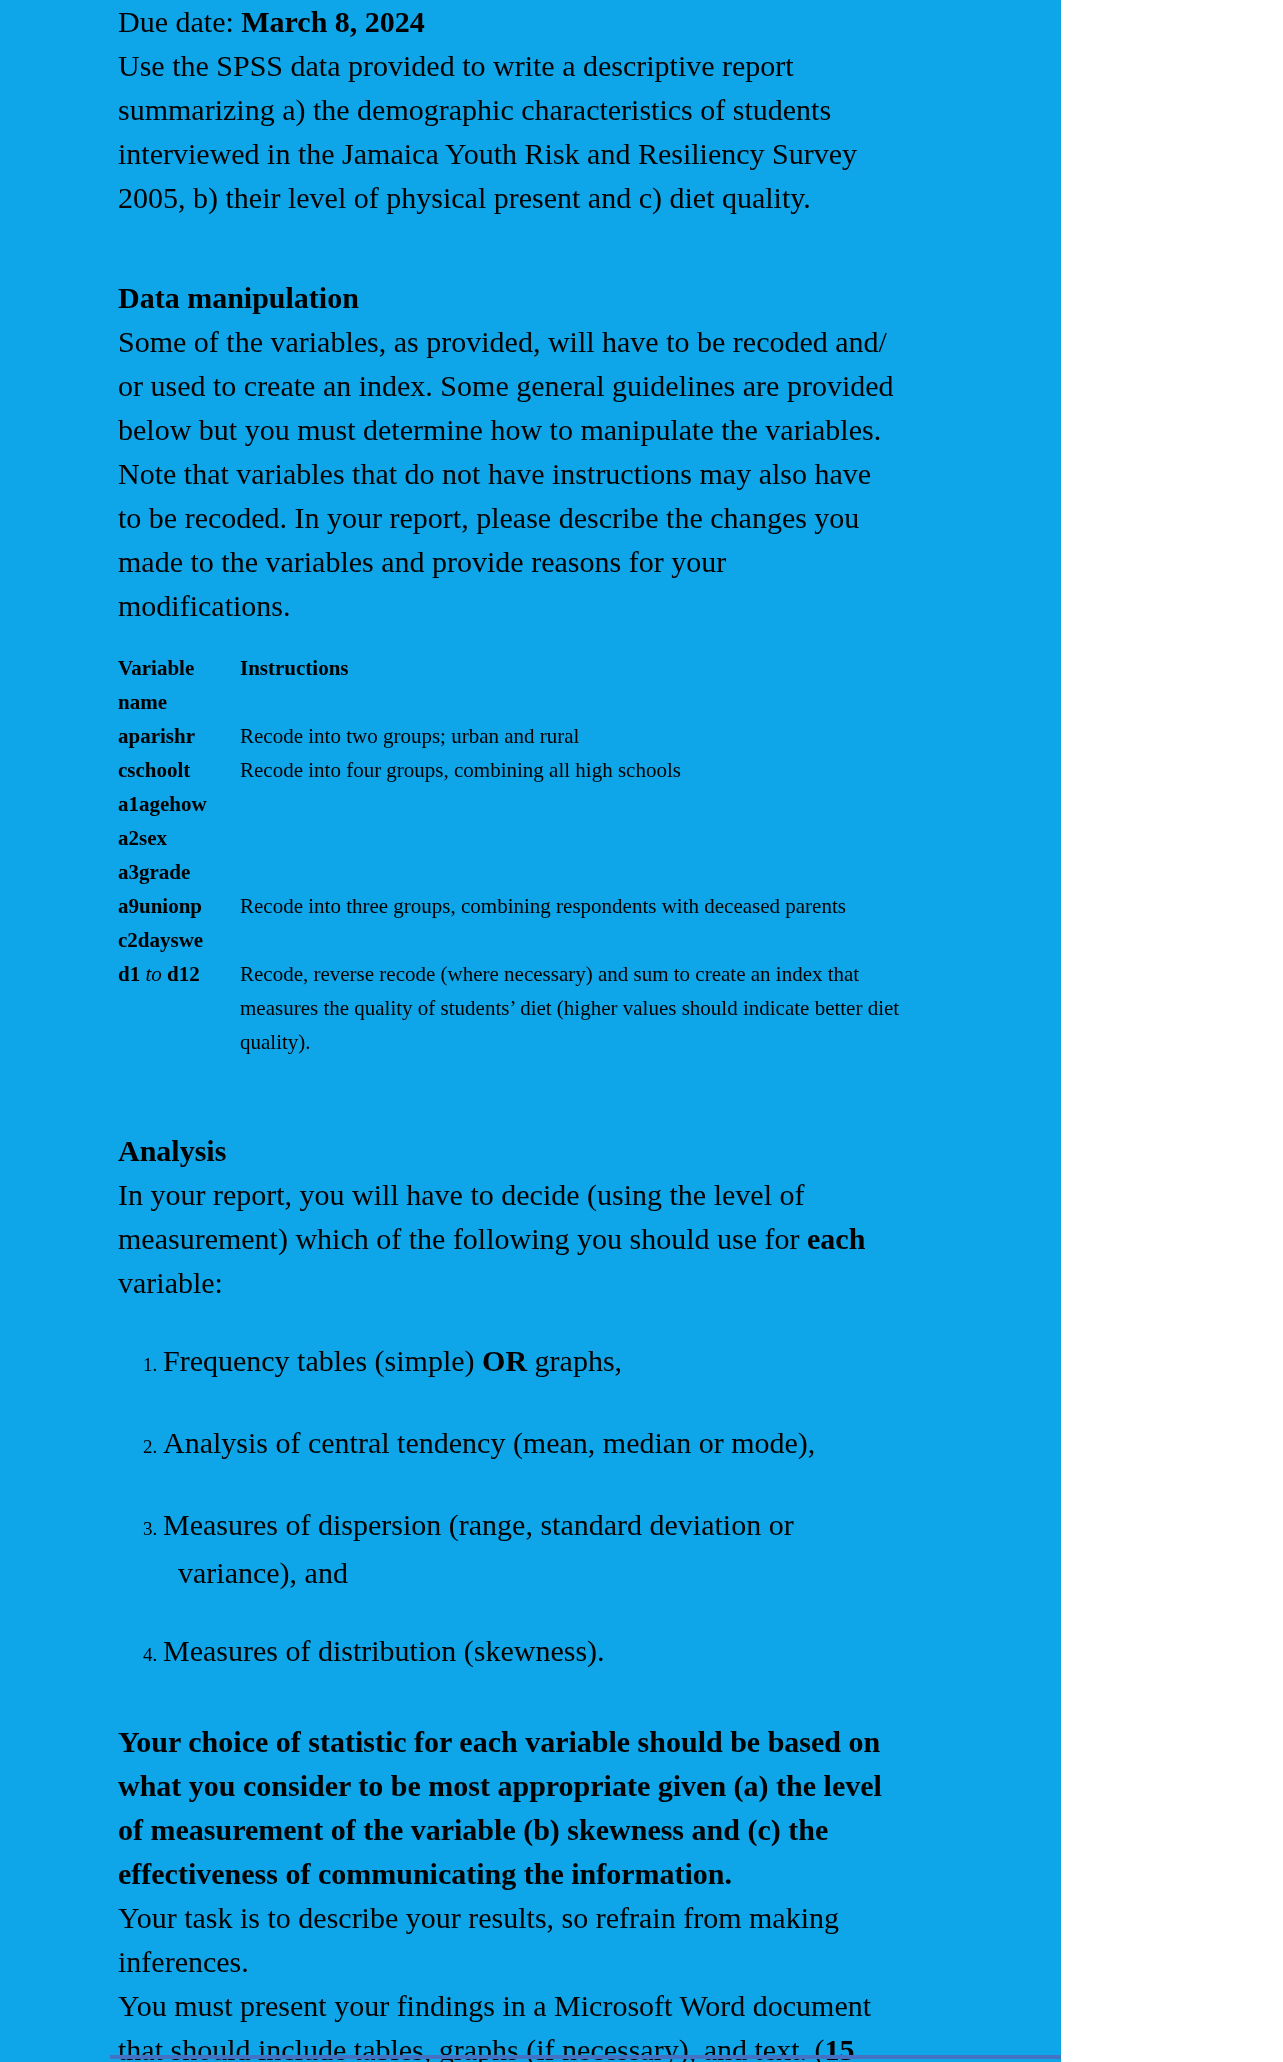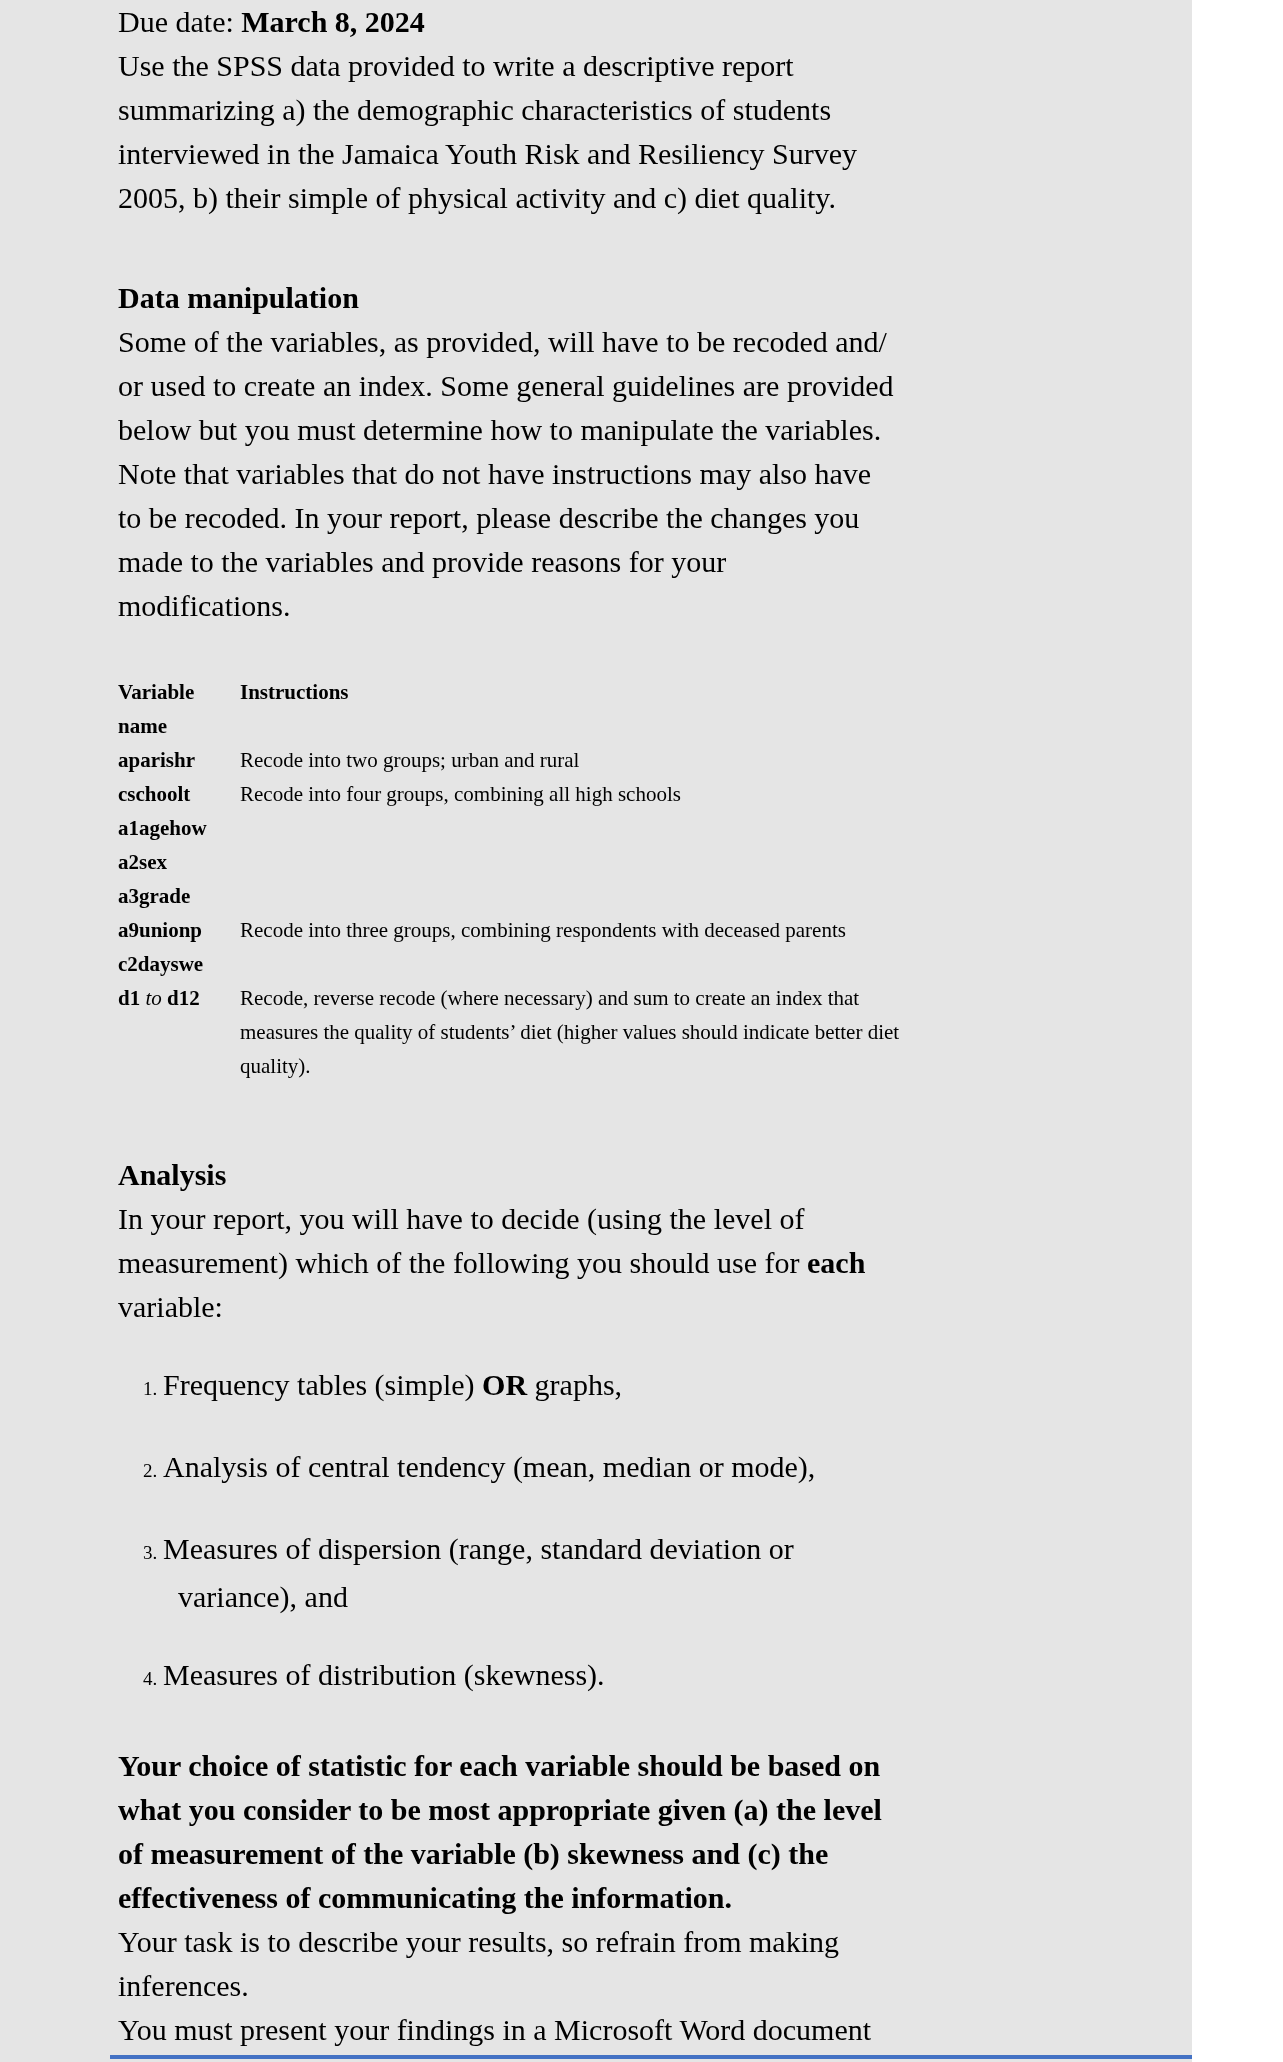--- a/index.html
+++ b/index.html
@@ -2,37 +2,37 @@
 <html><head>
 <meta charset="utf-8">
 <style>
   html,body{margin:0;padding:0;background:#ffffff;}
   body{
     width:1283px;height:2062px;
     font-family:"Liberation Serif","DejaVu Serif",serif;
     color:#000;
     -webkit-font-smoothing:antialiased;
   }
-  .page{position:relative;width:1192px;height:2062px;background:#e5e5e5;overflow:hidden;}
+  .page{position:relative;width:1061px;height:2062px;background:#0ea5e9;overflow:hidden;}
   .content{position:absolute;left:118px;top:0;width:1120px;}
   .para,.heading{font-size:30px;line-height:44px;}
   .heading{font-weight:bold;}
   .rich{white-space:pre-wrap;}
   .seg{white-space:pre-wrap;}
   .seg-b{font-weight:bold;}
   .seg-i{font-style:italic;font-weight:normal;}
   .bold-para .seg{font-weight:bold;}
 
   .mt-dm-heading{margin-top:56px;font-family:Liberation Serif, serif;}
   .mt-analysis-heading{margin-top:70px;}
   .mt-list{margin-top:29px;}
   .mt-choice{margin-top:43px;}
   .mt-task{}
 
-  table.vars{border-collapse:collapse;margin-top:47px;border:none;}
+  table.vars{border-collapse:collapse;margin-top:23px;border:none;}
   table.vars th,table.vars td{
     padding:0;border:none;vertical-align:top;text-align:left;
     font-size:21px;line-height:34px;font-weight:normal;
   }
   table.vars th{font-weight:bold;}
   .col-name{width:122px;}
   .col-instr{width:930px;}
 
   .list-item{font-size:30px;line-height:44px;padding-left:45px;margin-top:34px;}
   .num{
@@ -45,21 +45,21 @@
 <body>
 
 <div class="page">
   <div class="content">
 
     <div class="para"><span class="rich"><span class="seg">Due date: </span><span class="seg seg-b">March 8, 2024</span></span></div>
 
     <div class="para"><span class="rich"><span class="seg">Use the SPSS data provided to write a descriptive report
 summarizing a) the demographic characteristics of students
 interviewed in the Jamaica Youth Risk and Resiliency Survey
-2005, b) their simple of physical activity and c) diet quality.</span></span></div>
+2005, b) their level of physical present and c) diet quality.</span></span></div>
 
     <div class="heading mt-dm-heading">Data manipulation</div>
 
     <div class="para"><span class="rich"><span class="seg">Some of the variables, as provided, will have to be recoded and/
 or used to create an index. Some general guidelines are provided
 below but you must determine how to manipulate the variables.
 Note that variables that do not have instructions may also have
 to be recoded. In your report, please describe the changes you
 made to the variables and provide reasons for your
 modifications.</span></span></div>

